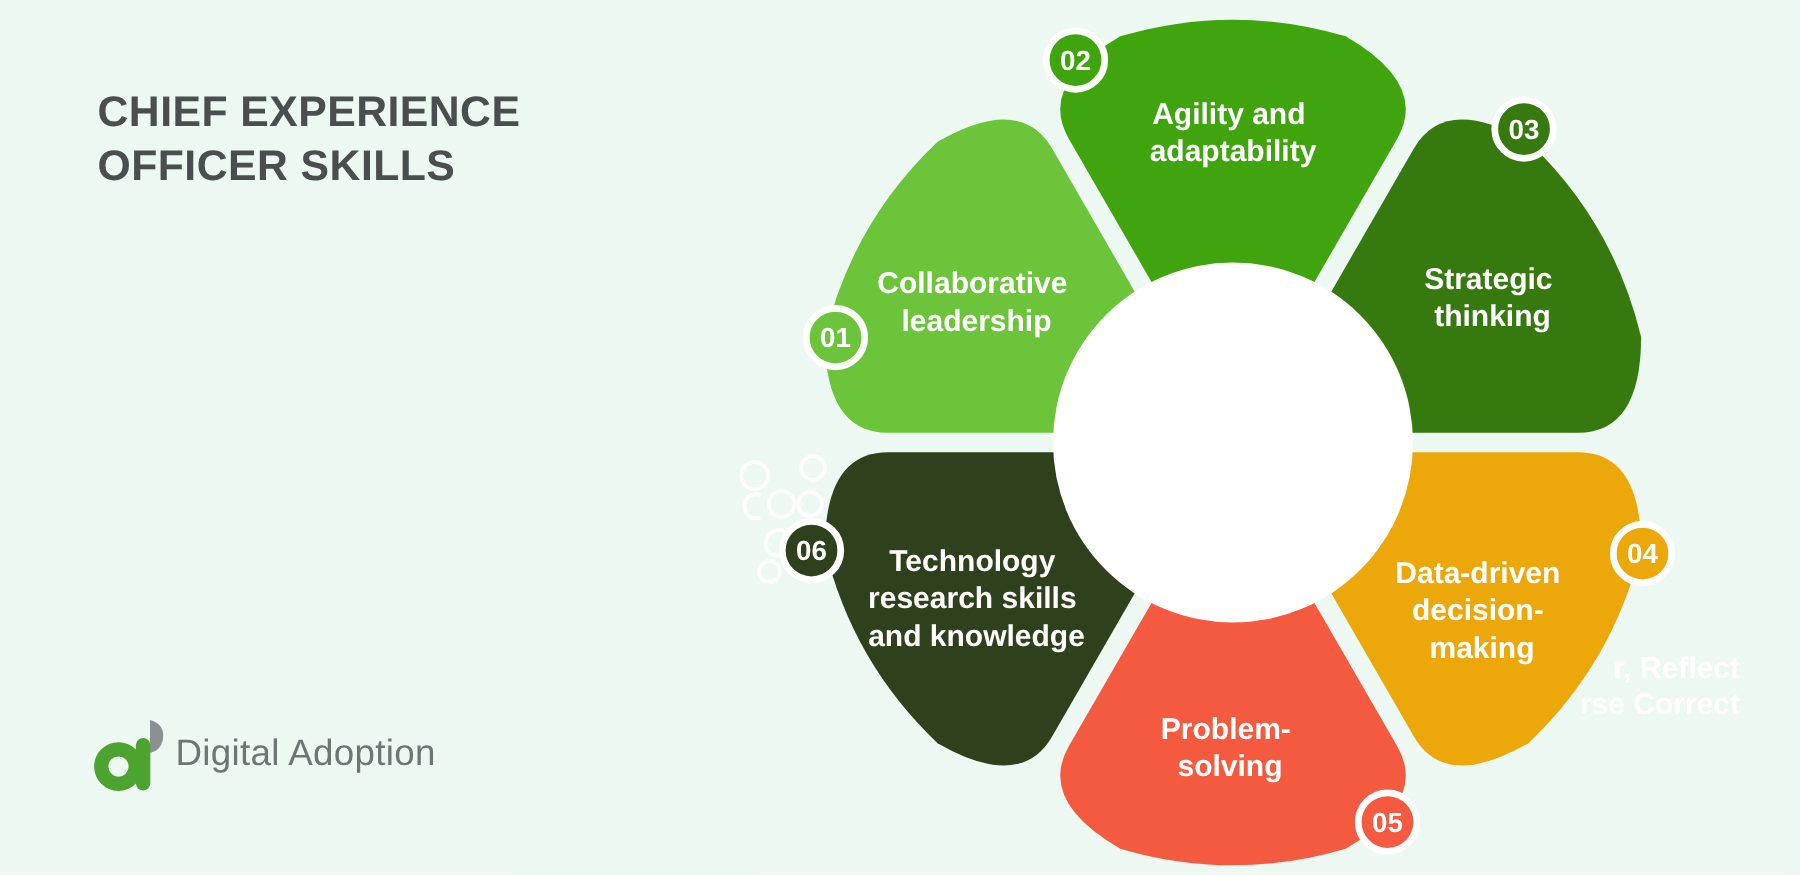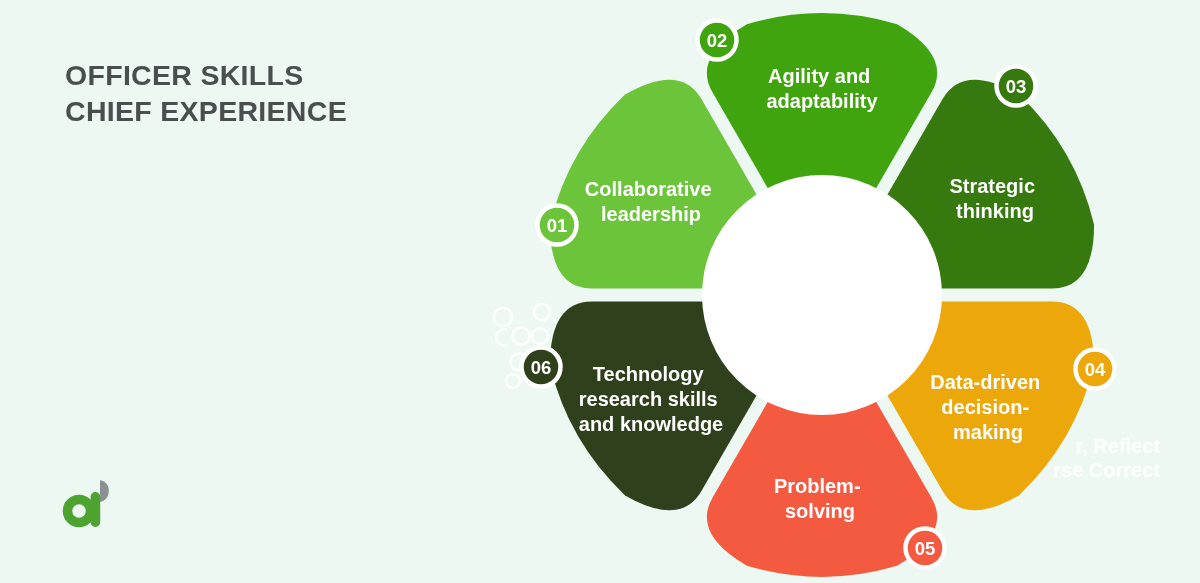--- a/index.html
+++ b/index.html
@@ -79,22 +79,22 @@
     color: #6f7575;
     letter-spacing: 0.2px;
   }
 </style>
 </head>
 <body>
 
 <div class="canvas" style="background: rgb(237, 248, 242);">
 
   <div class="page-title" style="color: rgb(74, 78, 78);">
+    <div>CHIEF EXPERIENCE</div>
     <div>OFFICER SKILLS</div>
-    <div>CHIEF EXPERIENCE</div>
   </div>
 
   <svg class="flower-svg" viewBox="0 0 1200 583">
 
     <g>
       <circle class="bubble" cx="503" cy="317" r="9"></circle>
       <circle class="bubble" cx="542" cy="312" r="8"></circle>
       <path class="bubble" d="M 507,330 A 8,8 0 1 0 507,345"></path>
       <circle class="bubble" cx="521" cy="336" r="8.5"></circle>
       <circle class="bubble" cx="540" cy="336" r="8"></circle>
@@ -174,15 +174,16 @@
     <div>r, Reflect</div>
     <div>rse Correct</div>
   </div>
 
   <div class="logo">
     <svg width="48" height="50" viewBox="0 0 48 50">
       <path d="M38,2 Q48.5,5 46.5,15.5 Q45,22.5 38,24 Z" fill="#8b9192"></path>
       <circle cx="17" cy="33" r="11.5" fill="none" stroke-width="9.5" stroke="#4da32f"></circle>
       <rect x="28.6" y="14" width="9.6" height="35" rx="4.8" fill="#4da32f"></rect>
     </svg>
+    <span class="logo-text">Digital Adoption</span>
   </div>
 
 </div>
 
 </body></html>

